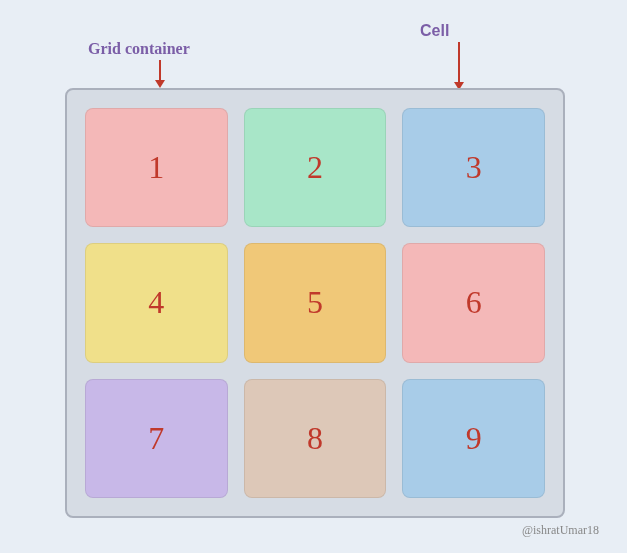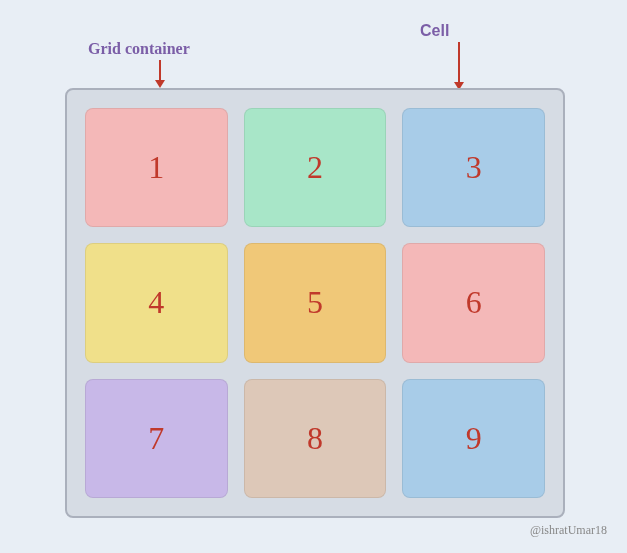--- a/index.html
+++ b/index.html
@@ -103,21 +103,21 @@
       top: 42px;
       left: 454px;
       display: flex;
       flex-direction: column;
       align-items: center;
     }
 
     .watermark {
       position: absolute;
       bottom: 15px;
-      right: 20px;
+      right: 28px;
       font-family: 'Comic Sans MS', cursive;
       font-size: 12px;
       color: #888;
     }
   </style>
 </head>
 <body>
 
 <div class="label-grid-container">Grid container</div>
 

